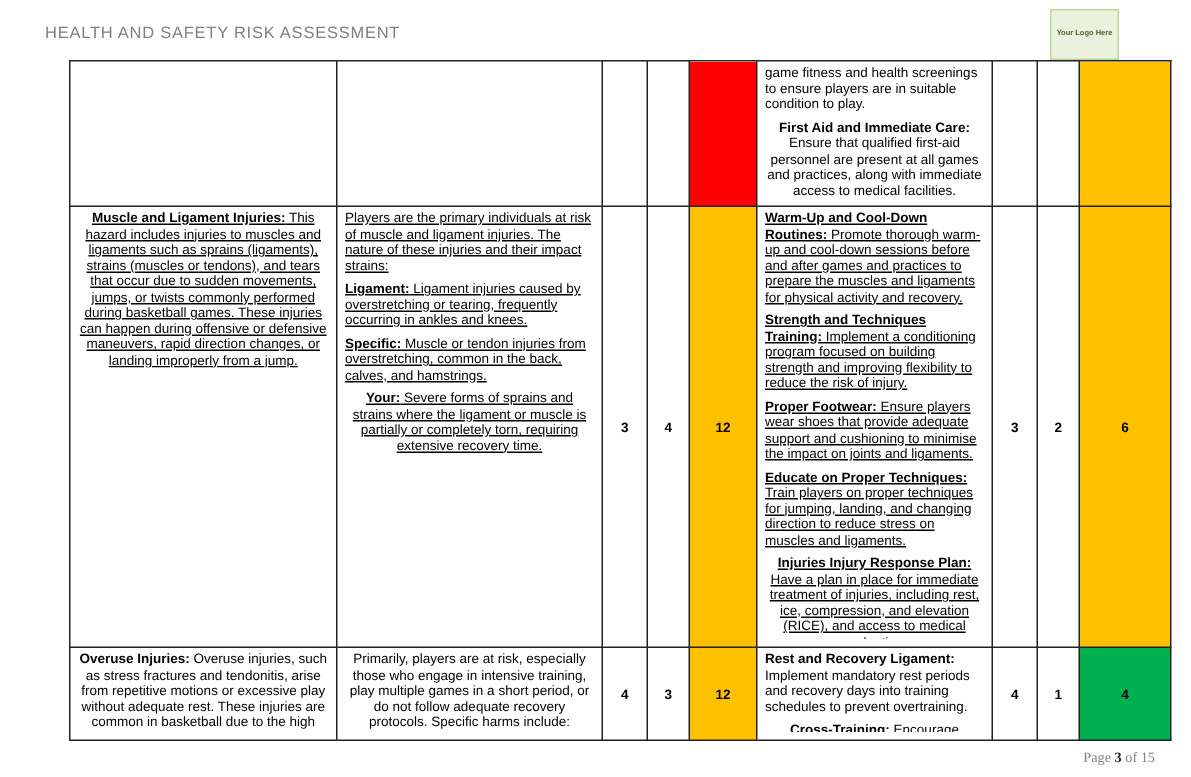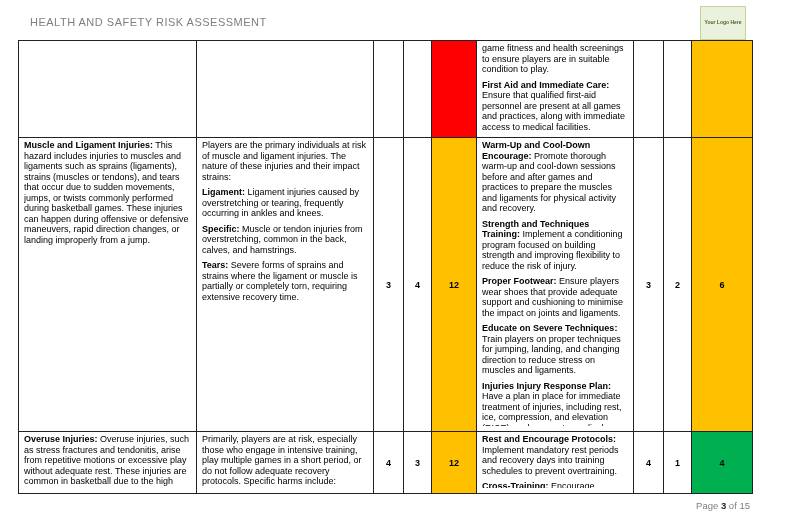--- a/index.html
+++ b/index.html
@@ -12,39 +12,39 @@
     position:absolute; left:30px; top:16px;
     font-size:11px; font-weight:normal; color:#7f7f7f; letter-spacing:.5px;
   }
   .logo-box {
     position:absolute; left:700px; top:6px; width:46px; height:34px;
     background:#eaf1dd; border:1px solid #c2d69b; box-sizing:border-box;
     display:flex; align-items:center; justify-content:center; text-align:center;
     font-size:5px; line-height:1.5; font-weight:bold; color:#4f6228; padding:2px;
   }
   table.risk {
-    position:absolute; left:18px; top:40px; width:734px;
+    position:absolute; left:46px; top:40px; width:734px;
     border-collapse:collapse; table-layout:fixed;
     font-size:9px; color:#000;
   }
   table.risk td {
     border:1px solid #222; vertical-align:top; padding:2px 5px; overflow:hidden;
   }
   table.risk td.num {
     text-align:center; vertical-align:middle; font-weight:bold; padding:0 2px;
   }
   .cw { overflow:hidden; }
   tr.r0 .cw { max-height:89px; }
-  tr.r1 .cw { max-height:286px; }
+  tr.r1 .cw { max-height:286px;text-decoration:underline; }
   tr.r2 .cw { max-height:54px; }
   .para { margin:0 0 5px 0; line-height:10.5px; }
-  .para:last-child { margin-bottom:0; }
+  .para:last-child { margin-bottom:0;text-align:center; }
   .page-footer {
-    position:absolute; right:44px; bottom:7px;
-    font-size:9.5px; color:#7f7f7f;
+    position:absolute; right:24px; bottom:7px;
+    font-size:9.5px; color:#7f7f7f;font-family:Liberation Serif, serif;
   }
   .page-footer .pg-num { font-weight:bold; color:#1f1f1f; }
 </style>
 </head>
 <body>
 
 <div class="page">
 
   <div class="doc-title">HEALTH AND SAFETY RISK ASSESSMENT</div>
 
@@ -91,32 +91,32 @@
       <td>
             <div class="cw">
               <div class="para"><b>Muscle and Ligament Injuries:</b> This hazard includes injuries to muscles and ligaments such as sprains (ligaments), strains (muscles or tendons), and tears that occur due to sudden movements, jumps, or twists commonly performed during basketball games. These injuries can happen during offensive or defensive maneuvers, rapid direction changes, or landing improperly from a jump.</div>
             </div>
           </td>
       <td>
             <div class="cw">
               <div class="para">Players are the primary individuals at risk of muscle and ligament injuries. The nature of these injuries and their impact strains:</div>
               <div class="para"><b>Ligament:</b> Ligament injuries caused by overstretching or tearing, frequently occurring in ankles and knees.</div>
               <div class="para"><b>Specific:</b> Muscle or tendon injuries from overstretching, common in the back, calves, and hamstrings.</div>
-              <div class="para"><b>Tears:</b> Severe forms of sprains and strains where the ligament or muscle is partially or completely torn, requiring extensive recovery time.</div>
+              <div class="para"><b>Your:</b> Severe forms of sprains and strains where the ligament or muscle is partially or completely torn, requiring extensive recovery time.</div>
             </div>
           </td>
       <td class="num">3</td>
       <td class="num">4</td>
       <td class="num" style="background-color: rgb(255, 192, 0);">12</td>
       <td>
             <div class="cw">
-              <div class="para"><b>Warm-Up and Cool-Down Encourage:</b> Promote thorough warm-up and cool-down sessions before and after games and practices to prepare the muscles and ligaments for physical activity and recovery.</div>
+              <div class="para"><b>Warm-Up and Cool-Down Routines:</b> Promote thorough warm-up and cool-down sessions before and after games and practices to prepare the muscles and ligaments for physical activity and recovery.</div>
               <div class="para"><b>Strength and Techniques Training:</b> Implement a conditioning program focused on building strength and improving flexibility to reduce the risk of injury.</div>
               <div class="para"><b>Proper Footwear:</b> Ensure players wear shoes that provide adequate support and cushioning to minimise the impact on joints and ligaments.</div>
-              <div class="para"><b>Educate on Severe Techniques:</b> Train players on proper techniques for jumping, landing, and changing direction to reduce stress on muscles and ligaments.</div>
+              <div class="para"><b>Educate on Proper Techniques:</b> Train players on proper techniques for jumping, landing, and changing direction to reduce stress on muscles and ligaments.</div>
               <div class="para"><b>Injuries Injury Response Plan:</b> Have a plan in place for immediate treatment of injuries, including rest, ice, compression, and elevation (RICE), and access to medical evaluation.</div>
             </div>
           </td>
       <td class="num">3</td>
       <td class="num">2</td>
       <td class="num" style="background-color: rgb(255, 192, 0);">6</td>
     </tr>
 
     <tr class="r2" style="height:62px">
       <td>
@@ -127,21 +127,21 @@
       <td>
             <div class="cw">
               <div class="para">Primarily, players are at risk, especially those who engage in intensive training, play multiple games in a short period, or do not follow adequate recovery protocols. Specific harms include:</div>
             </div>
           </td>
       <td class="num">4</td>
       <td class="num">3</td>
       <td class="num" style="background-color: rgb(255, 192, 0);">12</td>
       <td>
             <div class="cw">
-              <div class="para"><b>Rest and Encourage Protocols:</b> Implement mandatory rest periods and recovery days into training schedules to prevent overtraining.</div>
+              <div class="para"><b>Rest and Recovery Ligament:</b> Implement mandatory rest periods and recovery days into training schedules to prevent overtraining.</div>
               <div class="para"><b>Cross-Training:</b> Encourage athletes to engage in varied types of physical</div>
             </div>
           </td>
       <td class="num">4</td>
       <td class="num">1</td>
       <td class="num" style="background-color: rgb(0, 176, 80);">4</td>
     </tr>
   </tbody>
     </table>
 

